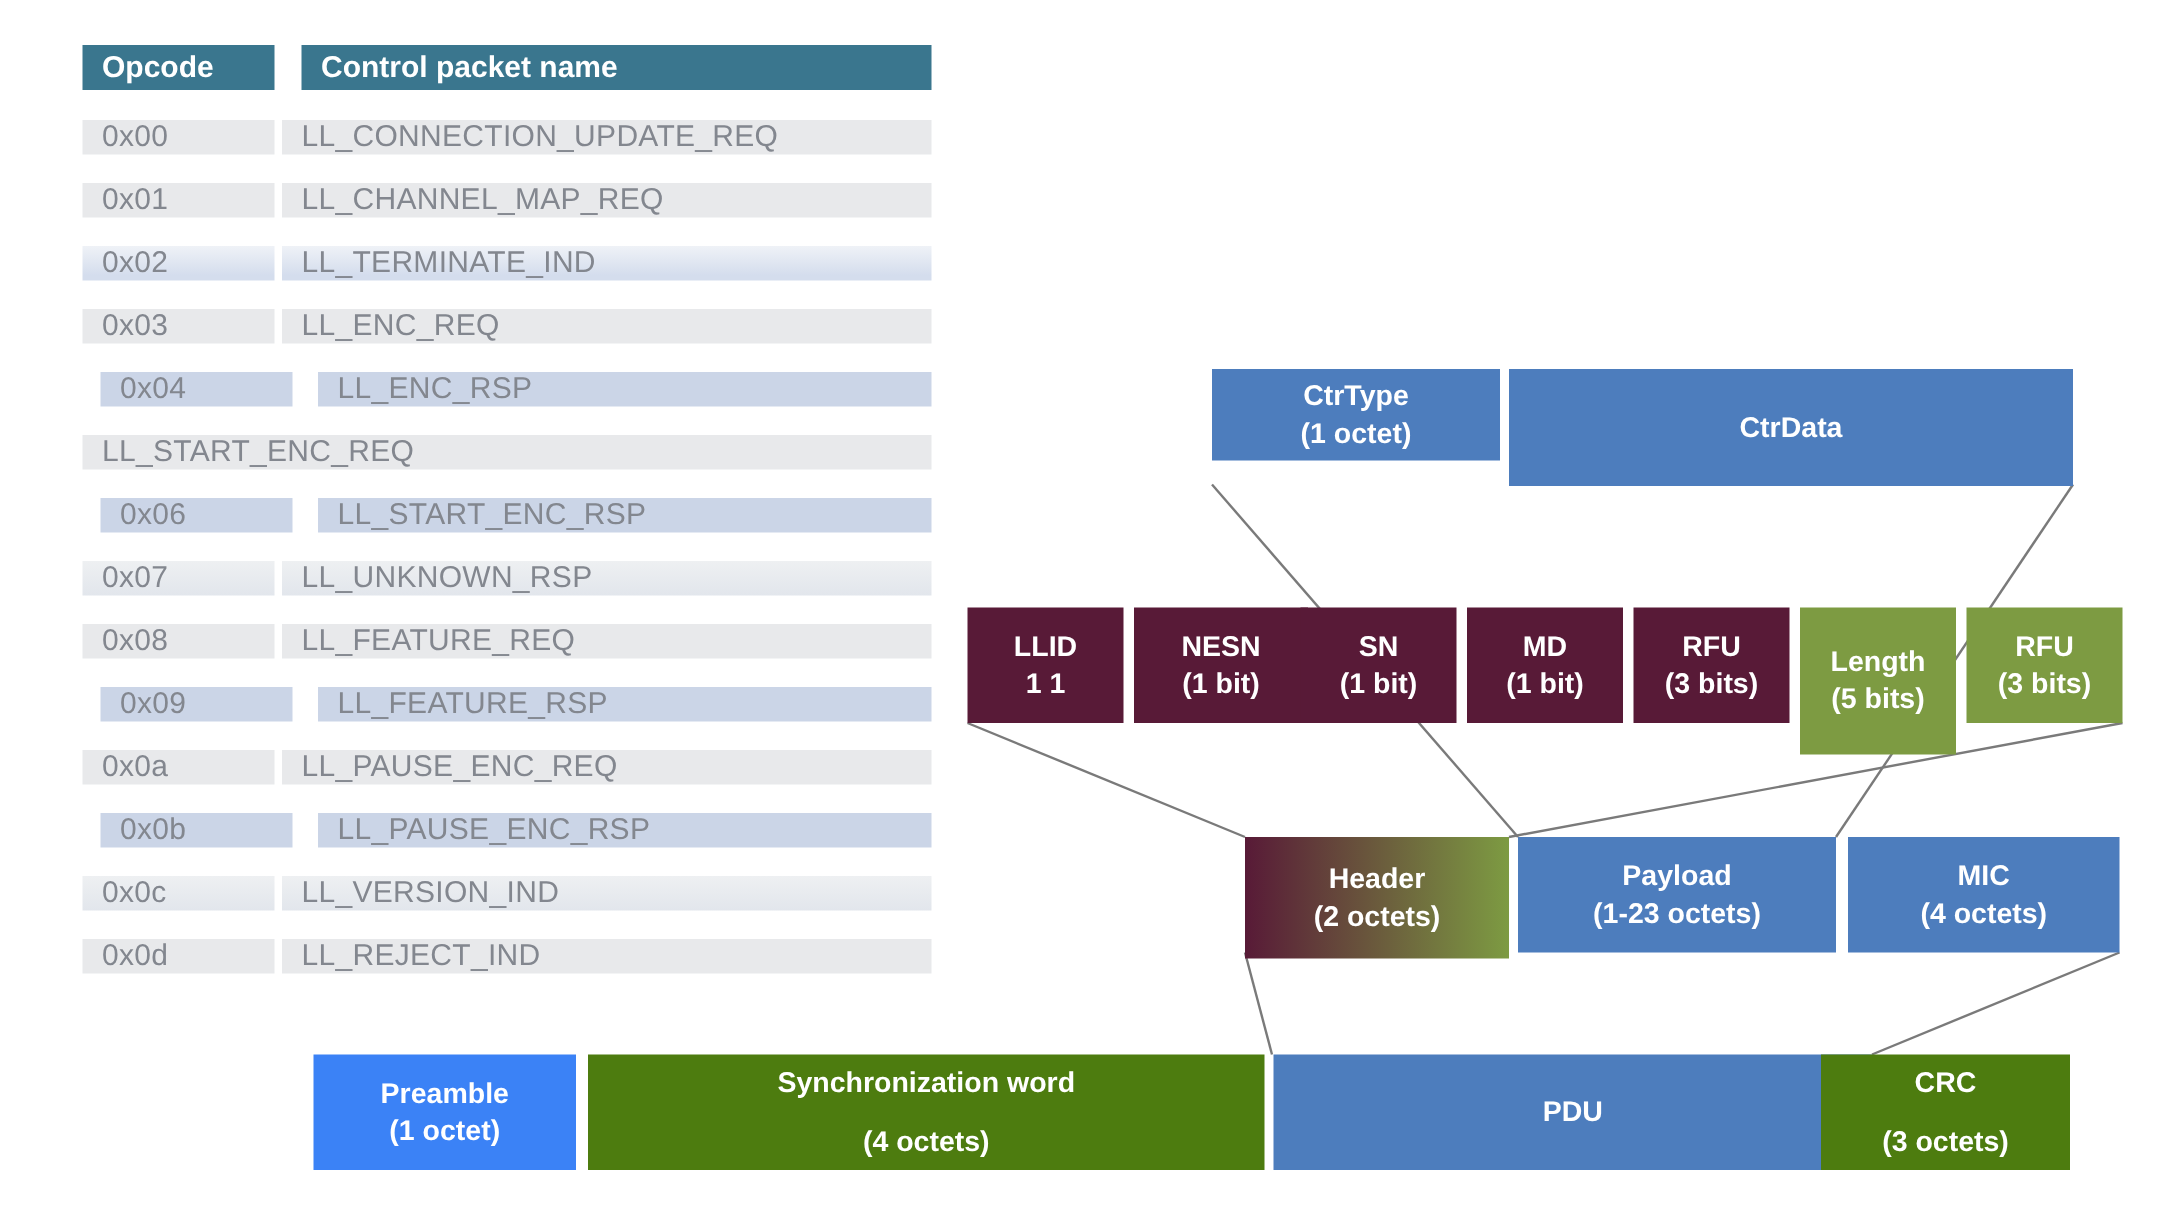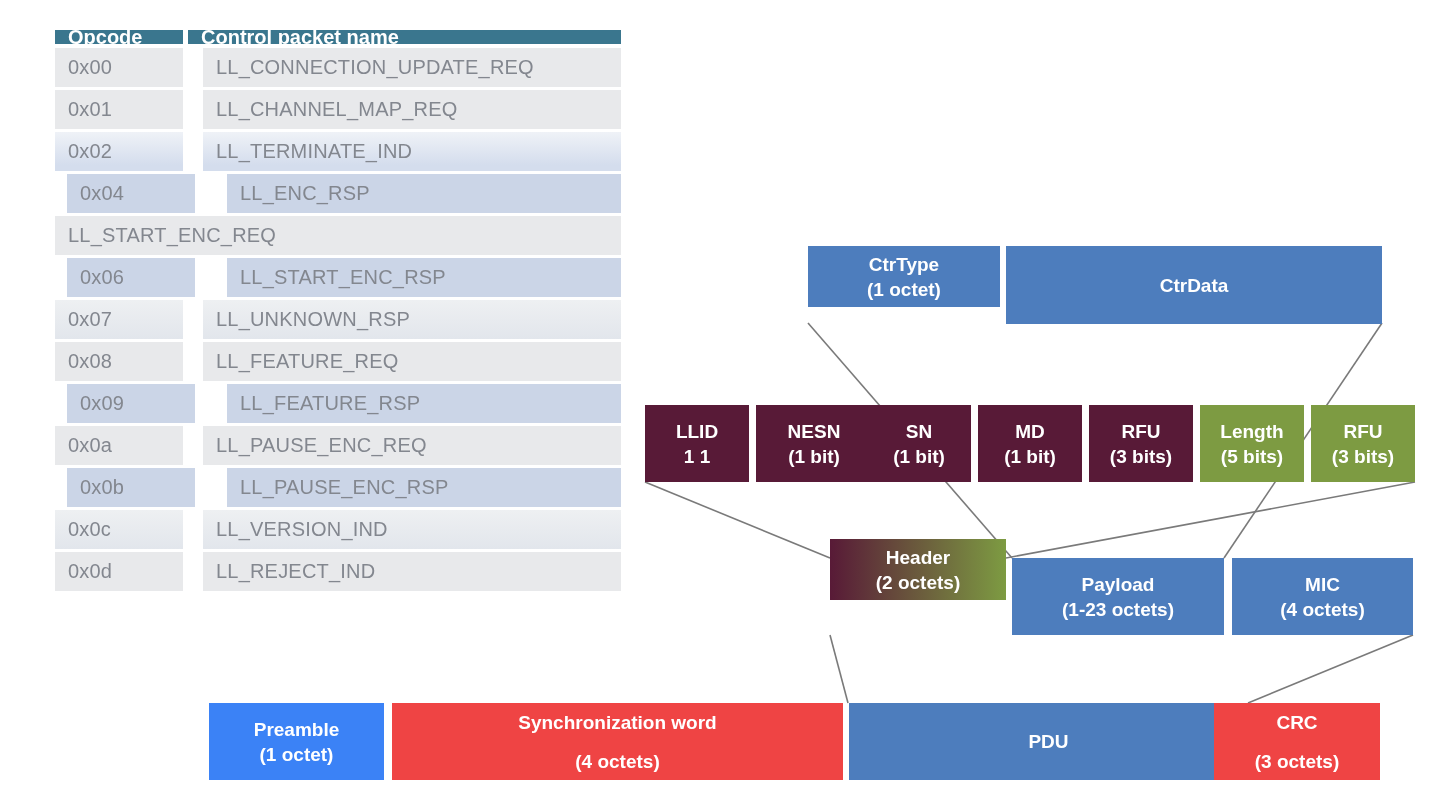--- a/index.html
+++ b/index.html
@@ -2,49 +2,49 @@
 <html><head>
 <meta charset="utf-8">
 <style>
   html,body{margin:0;padding:0;}
   body{
     width:1456px;height:804px;position:relative;background:#ffffff;
     font-family:"Liberation Sans", sans-serif;overflow:hidden;
   }
   
   .optable{position:absolute;left:55px;top:30px;width:566px;}
-  .thead{display:flex;gap:5px;height:14px;margin-bottom:4px;}
+  .thead{display:flex;gap:18px;height:30px;margin-bottom:4px;}
   .th{
     background:#3a768e;color:#ffffff;font-weight:bold;font-size:20px;
     display:flex;align-items:center;padding-left:13px;box-sizing:border-box;
   }
   .c1{width:128px;flex:none;}
   .c2{flex:1;}
-  .trow{display:flex;gap:20px;height:39px;margin-bottom:3px;}
+  .trow{display:flex;gap:5px;height:39px;margin-bottom:3px;align-items:flex-end;}
   .td{
     display:flex;align-items:center;padding-left:13px;box-sizing:border-box;
     font-size:20px;color:#83878f;letter-spacing:0.2px;
   }
   .t-gray .td{background:#e8e9eb;}
   .t-blue .td{background:#cbd5e7;margin-left:12px;}
   .t-bluelight .td{background:linear-gradient(180deg,#eff2f7 0%,#d4dded 85%);}
   .t-grayfade .td{background:linear-gradient(180deg,#eef0f2 0%,#e2e6ec 100%);}
   
   .diagram-lines{position:absolute;left:0;top:0;z-index:0;}
   .box{
     position:absolute;z-index:1;display:flex;flex-direction:column;
     align-items:center;justify-content:center;text-align:center;
     color:#ffffff;font-weight:bold;font-size:19px;line-height:25px;
     box-sizing:border-box;
   }
   .blue{background:#4d7dbd;}
   .maroon{background:#581a37;}
   .olive{background:#7d9b42;}
   .red{background:#3b82f6;}
-  .teal{background:#ef4444;gap:14px;}
+  .teal{background:#4d7c0f;gap:14px;}
   .gradient{background:linear-gradient(90deg,#581a37 0%,#7d9b42 100%);}
 </style>
 </head>
 <body>
 
 <div class="optable">
   <div class="thead">
     <div class="th c1">Opcode</div>
     <div class="th c2">Control packet name</div>
   </div>
@@ -52,20 +52,24 @@
     <div class="td c1">0x00</div>
     <div class="td c2">LL_CONNECTION_UPDATE_REQ</div>
   </div>
   <div class="trow t-gray">
     <div class="td c1">0x01</div>
     <div class="td c2">LL_CHANNEL_MAP_REQ</div>
   </div>
   <div class="trow t-bluelight">
     <div class="td c1">0x02</div>
     <div class="td c2">LL_TERMINATE_IND</div>
+  </div>
+  <div class="trow t-gray">
+    <div class="td c1">0x03</div>
+    <div class="td c2">LL_ENC_REQ</div>
   </div>
   <div class="trow t-blue">
     <div class="td c1">0x04</div>
     <div class="td c2">LL_ENC_RSP</div>
   </div>
   <div class="trow t-gray">
     <div class="td c2">LL_START_ENC_REQ</div>
   </div>
   <div class="trow t-blue">
     <div class="td c1">0x06</div>
@@ -131,30 +135,30 @@
   <span>(1 bit)</span>
 </div>
 <div class="box maroon" style="left:978px;top:405px;width:104px;height:77px">
   <span>MD</span>
   <span>(1 bit)</span>
 </div>
 <div class="box maroon" style="left:1089px;top:405px;width:104px;height:77px">
   <span>RFU</span>
   <span>(3 bits)</span>
 </div>
-<div class="box olive" style="left:1200px;top:405px;width:104px;height:77px">
+<div class="box olive" style="left:1200px;top:405px;width:104px;height:98px">
   <span>Length</span>
   <span>(5 bits)</span>
 </div>
 <div class="box olive" style="left:1311px;top:405px;width:104px;height:77px">
   <span>RFU</span>
   <span>(3 bits)</span>
 </div>
 
-<div class="box gradient" style="left:830px;top:539px;width:176px;height:61px">
+<div class="box gradient" style="left:830px;top:558px;width:176px;height:81px">
   <span>Header</span>
   <span>(2 octets)</span>
 </div>
 <div class="box blue" style="left:1012px;top:558px;width:212px;height:77px">
   <span>Payload</span>
   <span>(1-23 octets)</span>
 </div>
 <div class="box blue" style="left:1232px;top:558px;width:181px;height:77px">
   <span>MIC</span>
   <span>(4 octets)</span>

